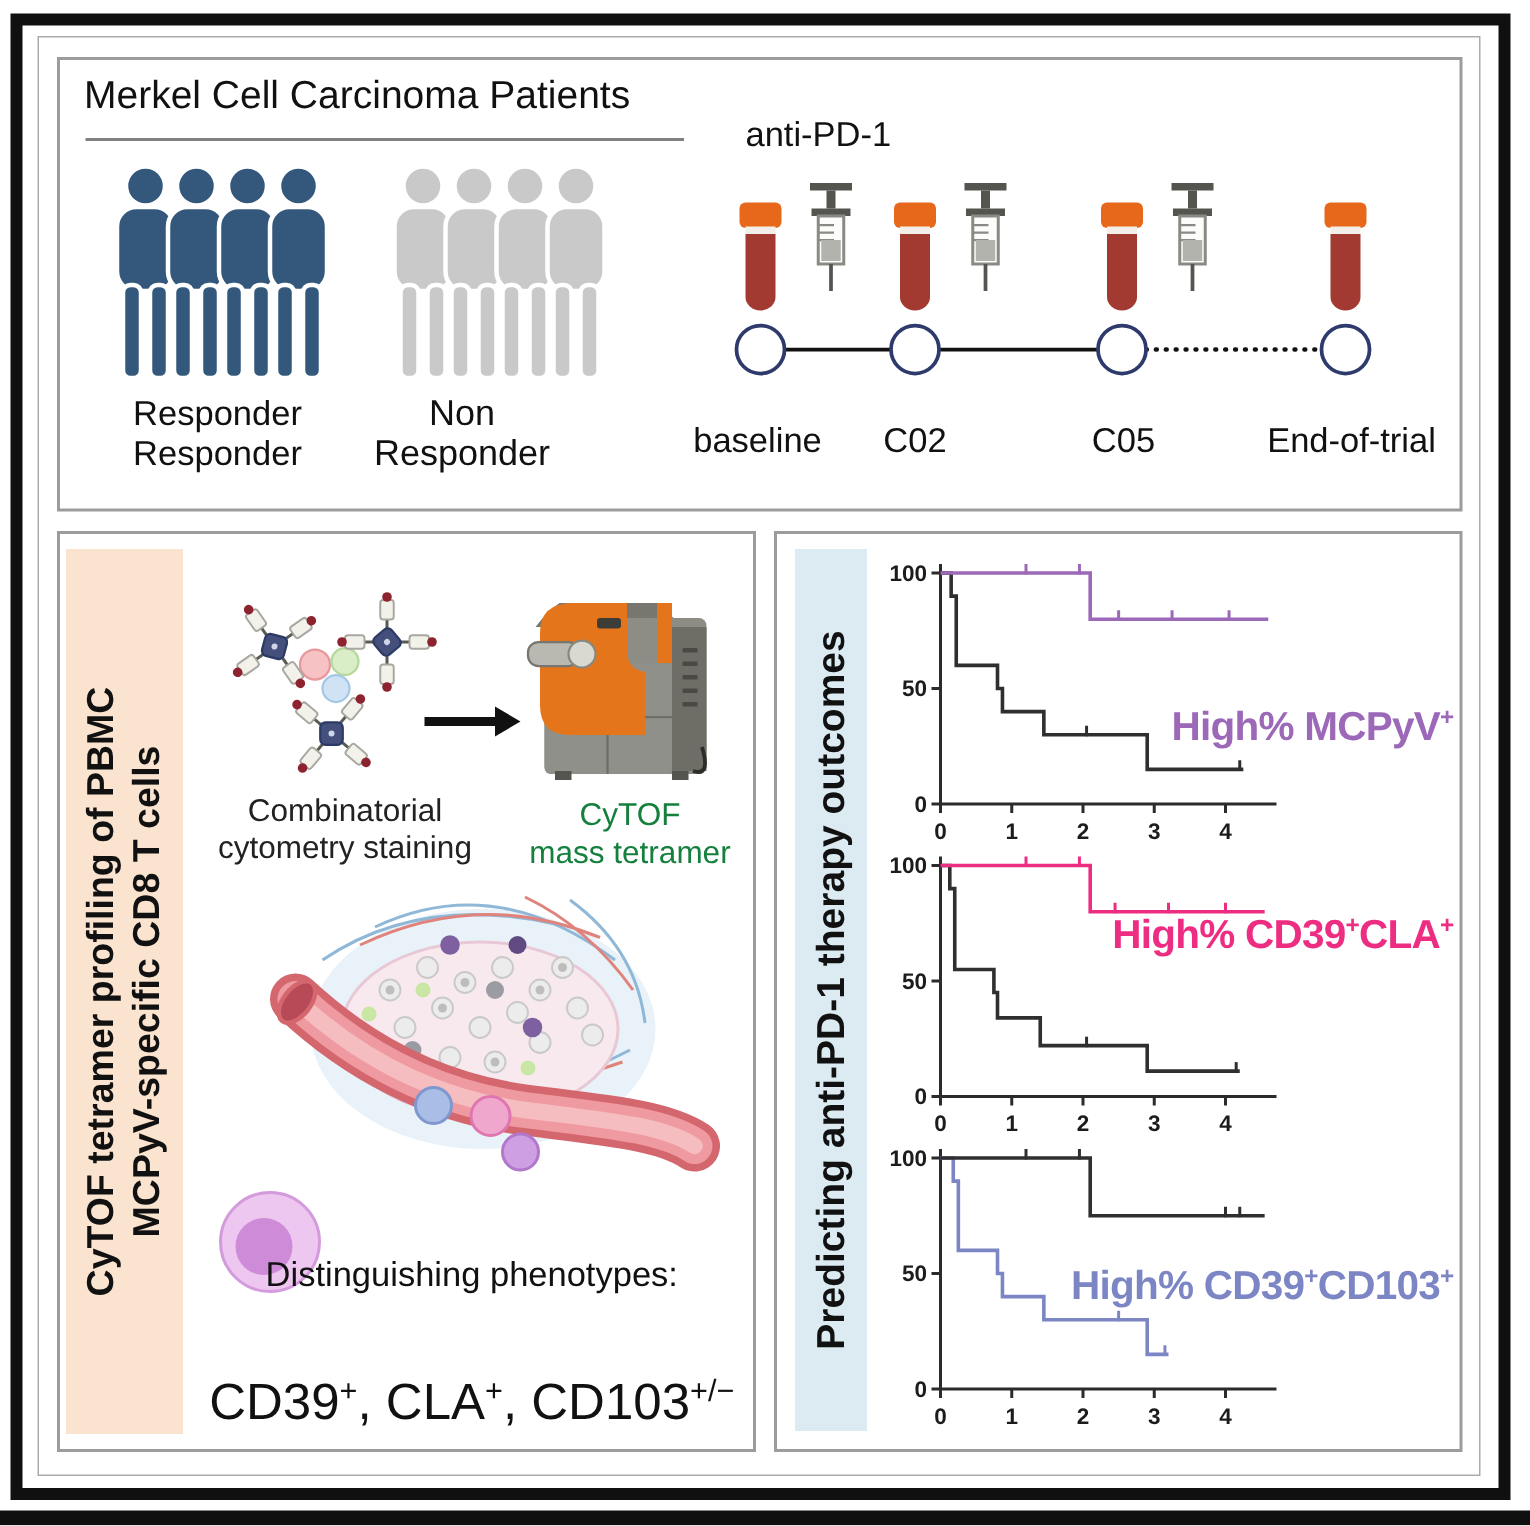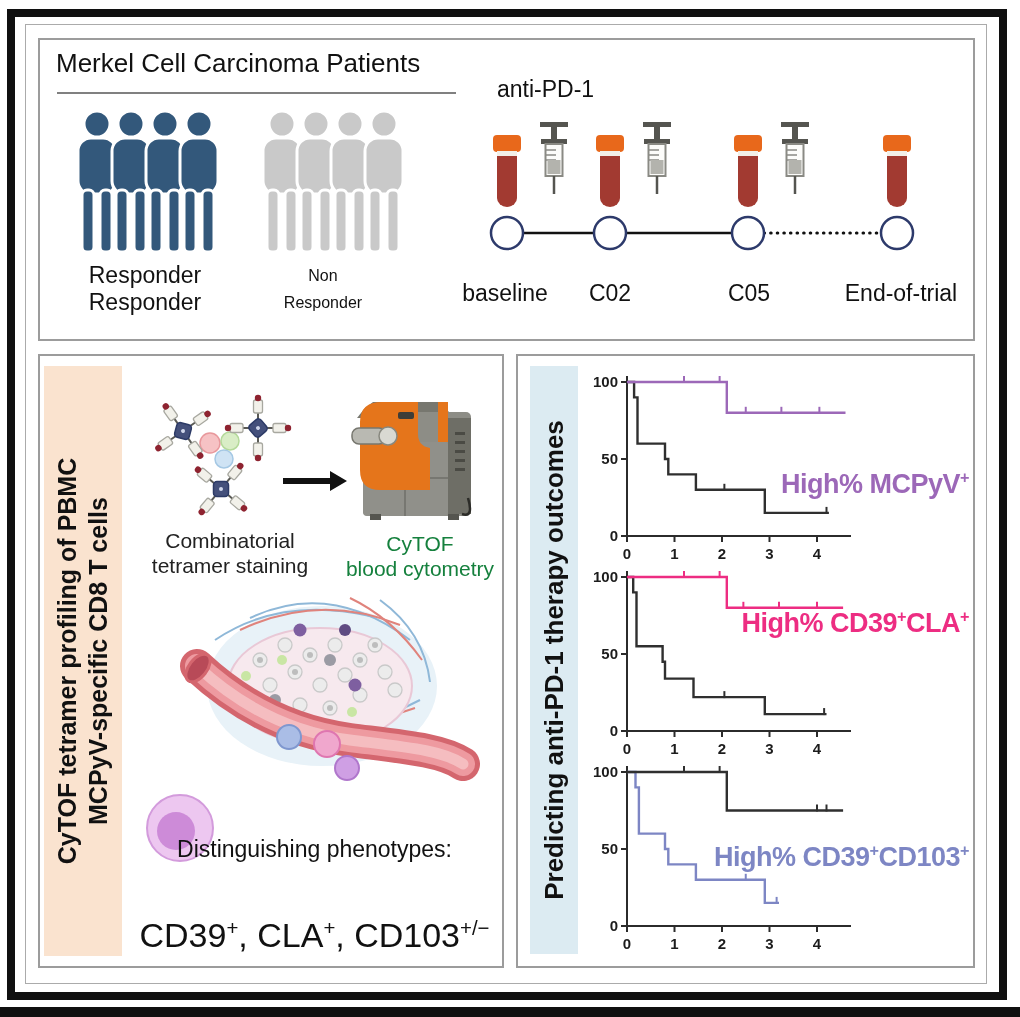--- a/index.html
+++ b/index.html
@@ -112,21 +112,21 @@
           <path d="M887,156 h20 v42 a10,9 0 0 1 -20,0 z" fill="#a23a31"></path>
         </g>
         <circle cx="897" cy="233" r="16" fill="#fff" stroke="#2d3a6b" stroke-width="2.5"></circle>
       </g>
   </svg>
 
   <div class="abs b ctr" style="left:75px;top:262px;width:140px;font-size:23px;line-height:27px">
     <div>Responder</div>
     <div>Responder</div>
   </div>
-  <div class="abs b ctr" style="left:253px;top:262px;width:140px;font-size:16px;line-height:27px">
+  <div class="abs b ctr" style="left:238px;top:262px;width:140px;font-size:24px;line-height:27px">
     <div>Non</div>
     <div>Responder</div>
   </div>
 
   <div class="abs" style="left:497px;top:76px;font-size:23px">anti-PD-1</div>
 
   <div class="abs b ctr" style="left:435px;top:280px;width:140px;font-size:23px">baseline</div>
   <div class="abs b ctr" style="left:560px;top:280px;width:100px;font-size:23px">C02</div>
   <div class="abs b ctr" style="left:699px;top:280px;width:100px;font-size:23px">C05</div>
   <div class="abs b ctr" style="left:821px;top:280px;width:160px;font-size:23px">End-of-trial</div>
@@ -256,25 +256,25 @@
     </g>
 
     <g>
       <circle cx="180" cy="828" r="33" fill="#edc7f0" stroke="#d39bdc" stroke-width="2"></circle>
       <circle cx="176" cy="831" r="19" fill="#cd8bd8"></circle>
     </g>
   </svg>
 
   <div class="abs ctr" style="left:130px;top:528px;width:200px;font-size:21px;line-height:25px;color:#222">
     <div>Combinatorial</div>
-    <div>tetramer staining</div>
+    <div>cytometry staining</div>
   </div>
   <div class="abs ctr" style="left:330px;top:531px;width:180px;font-size:21px;line-height:25px;color:#15803d">
     <div>CyTOF</div>
-    <div>blood cytometry</div>
+    <div>mass tetramer</div>
   </div>
 
 
   <div class="abs b ctr" style="left:127px;top:836px;width:375px;font-size:23px">Distinguishing phenotypes:</div>
   <div class="abs b ctr" style="left:127px;top:916px;width:375px;font-size:34px">CD39<sup>+</sup>, CLA<sup>+</sup>, CD103<sup>+/−</sup></div>
 
   <div class="panel" style="left:516px;top:354px;width:459px;height:614px;box-sizing:border-box"></div>
 
   <div class="vwrap" style="left: 530px; top: 366px; width: 48px; height: 588px; background: rgb(220, 235, 242);">
     <div class="vtext" style="font-size:26px">

